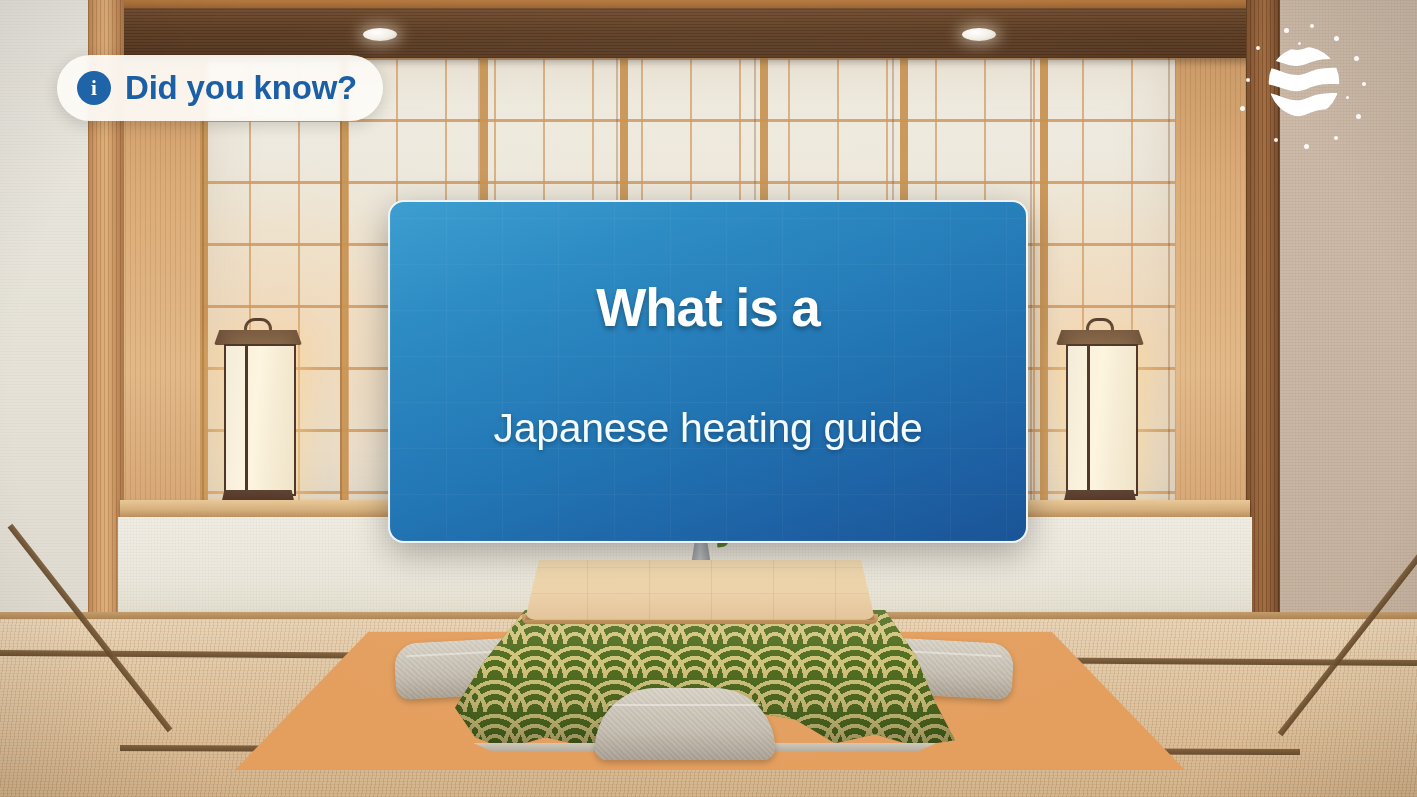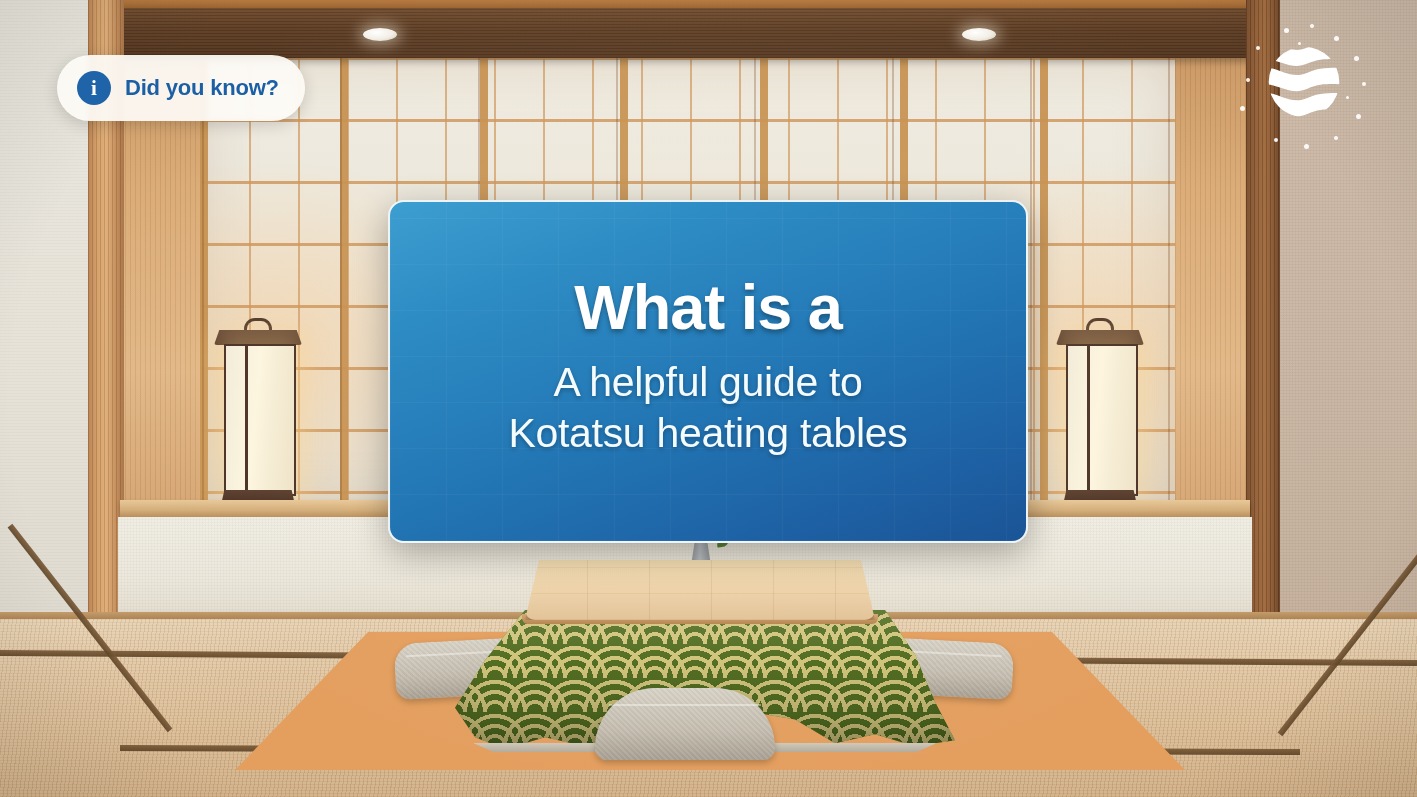--- a/index.html
+++ b/index.html
@@ -296,40 +296,40 @@
   }
   .info-icon {
     width: 34px; height: 34px; border-radius: 50%;
     background: #1f64a8;
     display: flex; align-items: center; justify-content: center;
     color: #fff; font-weight: bold; font-size: 21px; line-height: 1;
     font-family: "Liberation Serif", serif;
     flex: 0 0 auto;
   }
   .badge-text {
-    color: #1b5fa5; font-size: 22px; font-weight: bold;
+    color: #1b5fa5; font-size: 33px; font-weight: bold;
     letter-spacing: -.2px; white-space: nowrap;
   }
 
   .title-card {
     position: absolute; left: 388px; top: 200px; width: 640px; height: 343px;
     border-radius: 16px;
     border: 2px solid rgba(255,255,255,.92);
     background:
       repeating-linear-gradient(0deg, rgba(255,255,255,.035) 0 1px, rgba(0,0,0,0) 1px 46px),
       repeating-linear-gradient(90deg, rgba(255,255,255,.035) 0 1px, rgba(0,0,0,0) 1px 56px),
       linear-gradient(160deg, #3d9ed0 0%, #2e8cc4 22%, #2276b4 55%, #1d5fa2 85%, #1a5496 100%);
     box-shadow: 0 10px 34px rgba(0,0,0,.30);
     display: flex; flex-direction: column;
     align-items: center; justify-content: center;
     padding: 6px 28px 14px;
     box-sizing: border-box;
   }
   .title-main {
-    color: #ffffff; font-size: 63px; font-weight: bold; line-height: 1.04;
+    color: #ffffff; font-size: 53px; font-weight: bold; line-height: 1.04;
     text-align: center; letter-spacing: -1px;
     text-shadow: 0 3px 5px rgba(0,0,0,.33);
     margin: 0 0 16px 0;
   }
   .title-sub {
     color: #f4fbff; font-size: 41px; font-weight: normal; line-height: 1.26;
     text-align: center; letter-spacing: -.3px;
     text-shadow: 0 2px 4px rgba(0,0,0,.28);
     margin: 0;
   }
@@ -430,22 +430,22 @@
   <div class="badge-pill">
     <div class="info-icon">i</div>
     <div class="badge-text">Did you know?</div>
   </div>
 
   <div class="title-card">
     <div class="title-main">
       <span>What is a</span><br>
     </div>
     <div class="title-sub">
-      <span>A helpful guide to</span><br>
-      <span>Kotatsu heating tables</span>
+      <br>
+      <span>Japanese heating guide</span>
     </div>
   </div>
 
   <div class="sparkles">
     <div class="sparkle" style="left:46px;top:6px;width:5px;height:5px;"></div>
     <div class="sparkle" style="left:72px;top:2px;width:4px;height:4px;"></div>
     <div class="sparkle" style="left:96px;top:14px;width:5px;height:5px;"></div>
     <div class="sparkle" style="left:18px;top:24px;width:4px;height:4px;"></div>
     <div class="sparkle" style="left:116px;top:34px;width:5px;height:5px;"></div>
     <div class="sparkle" style="left:124px;top:60px;width:4px;height:4px;"></div>

